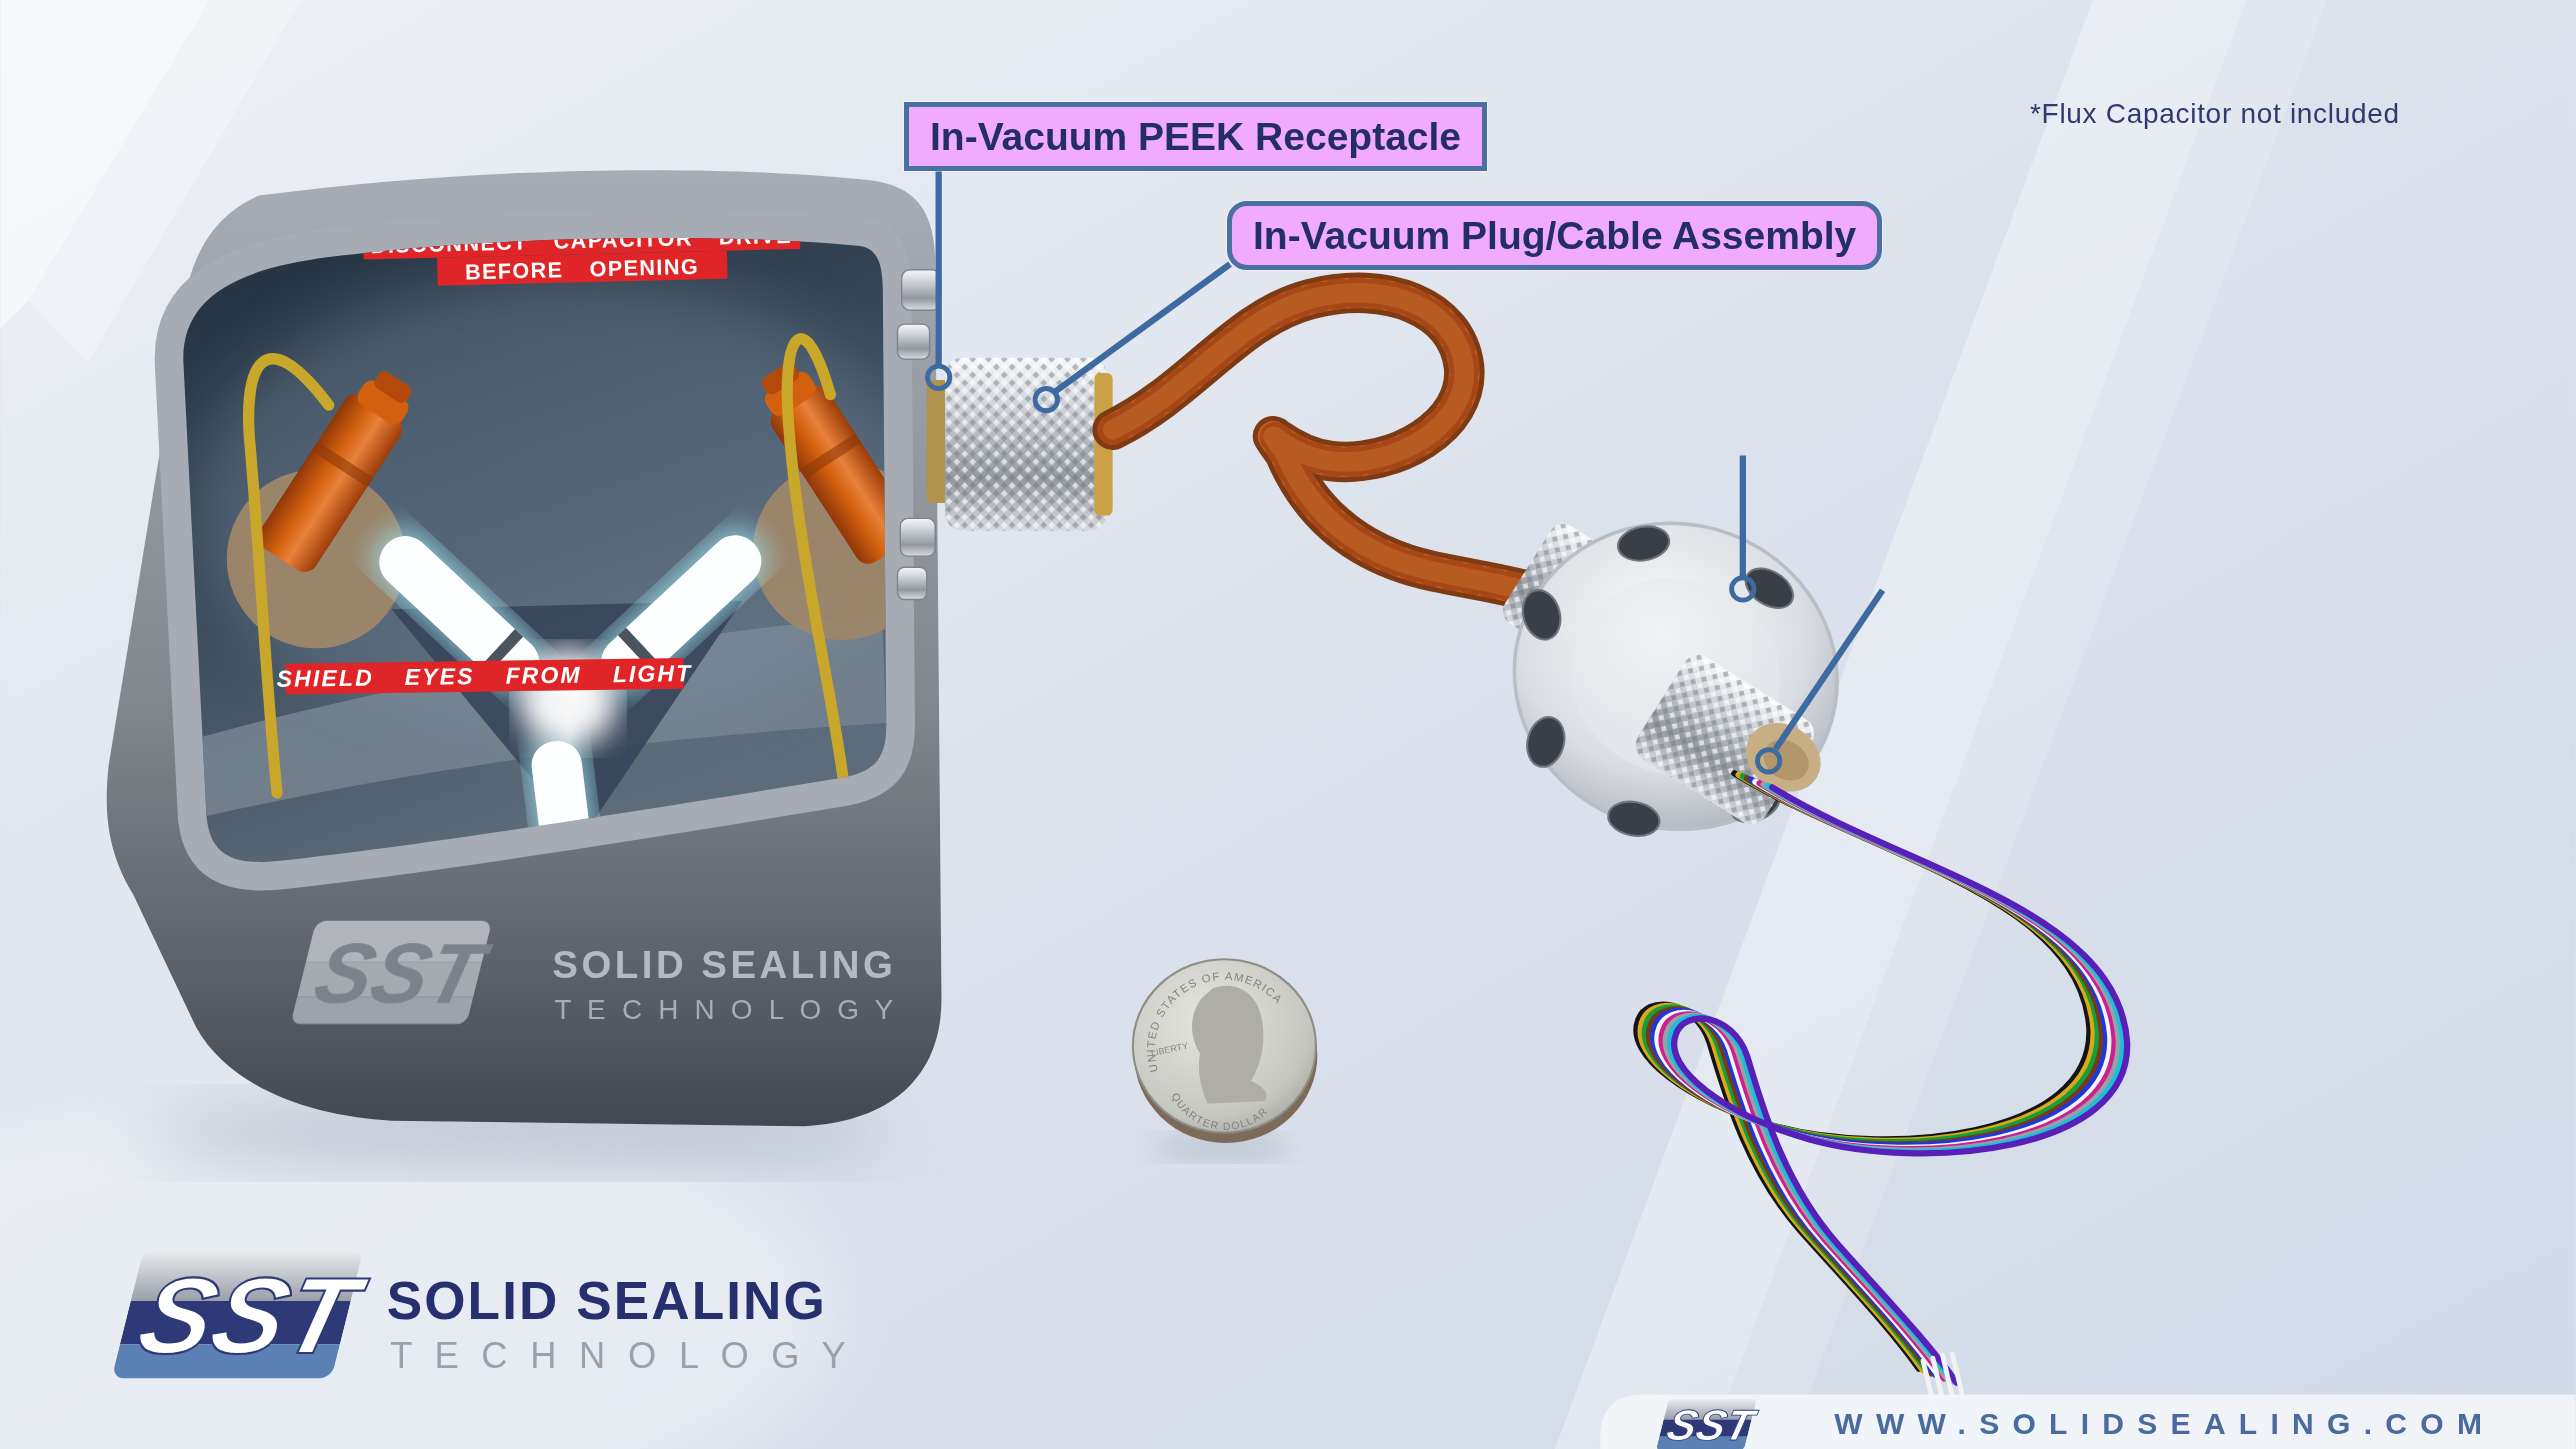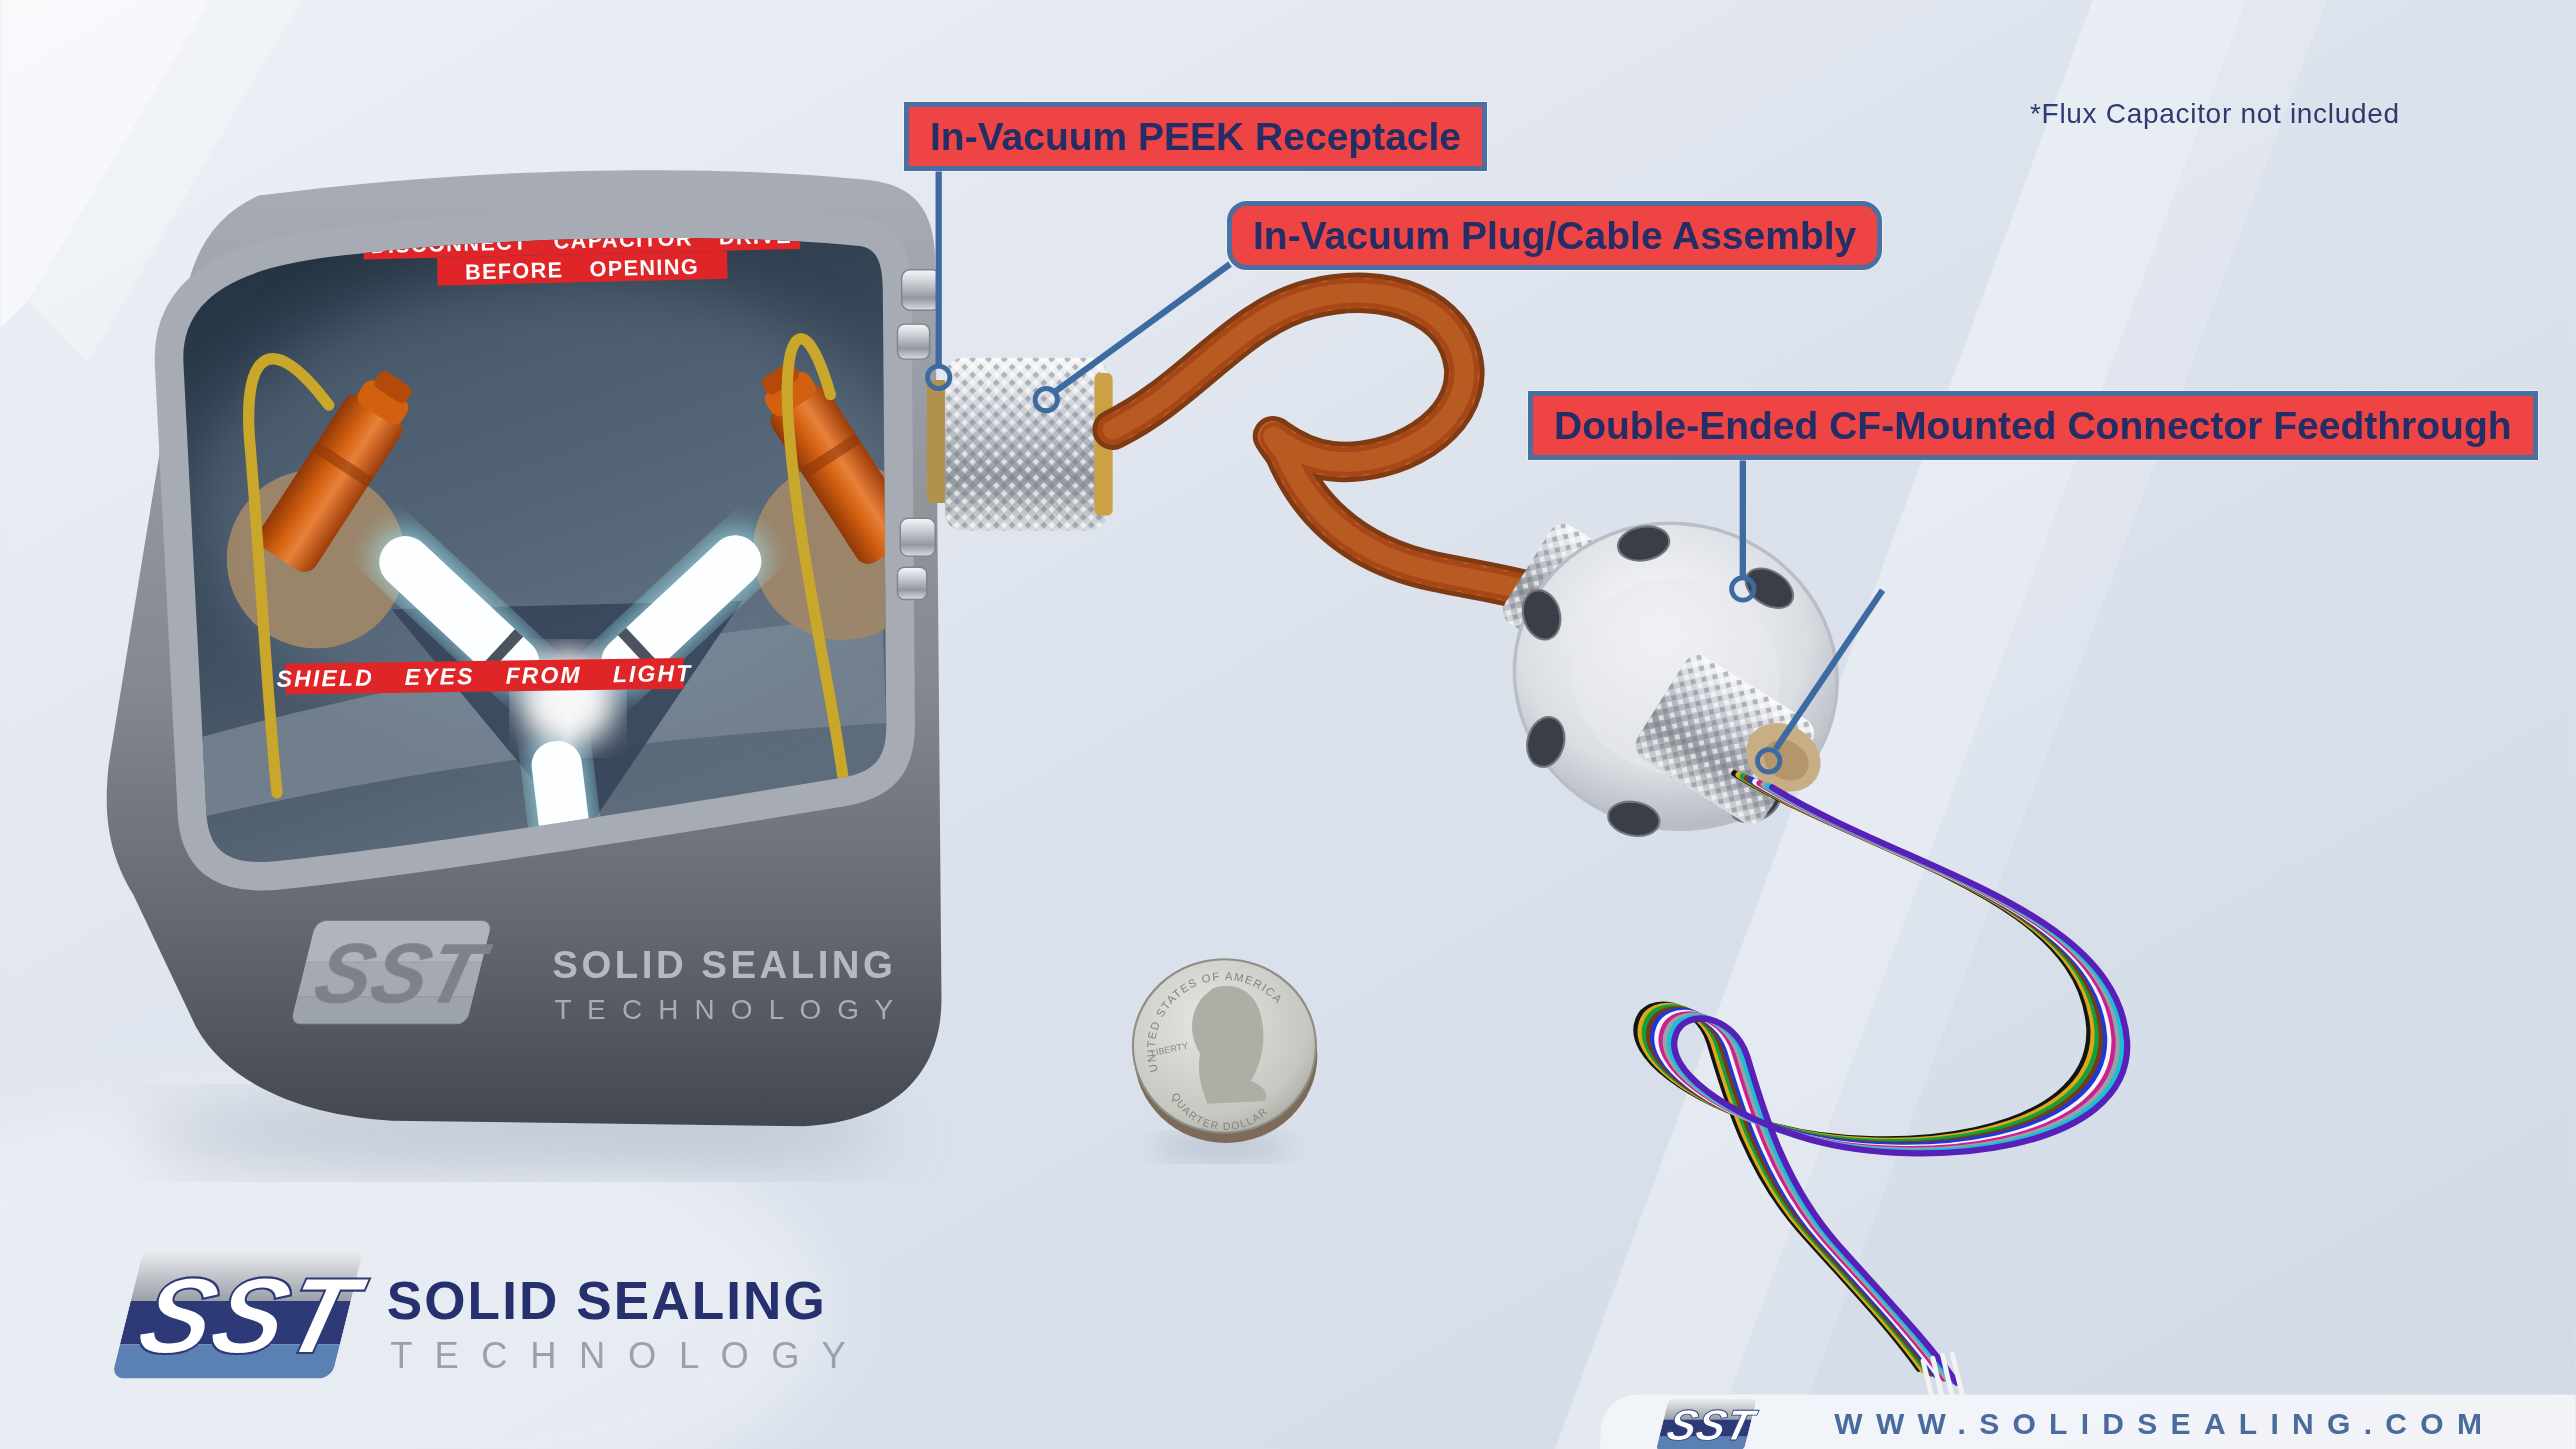--- a/index.html
+++ b/index.html
@@ -1,19 +1,19 @@
 <!DOCTYPE html>
 <html style="font-size:11.2px"><head>
 <meta charset="utf-8">
 <style>
   html,body{margin:0;padding:0;background:#c9d1de;}
   .stage{position:relative;width:2576px;height:1449px;overflow:hidden;
          font-family:"Liberation Sans",sans-serif;background:#dfe5ee;}
   .stage svg.scene{position:absolute;left:0;top:0;}
-  .callout{position:absolute;background:#ef4444;border:5.6px solid #4a6fa1;
+  .callout{position:absolute;background:#f0abfc;border:5.6px solid #4a6fa1;
            color:#232d66;font-weight:bold;font-size:39px;line-height:1.0;
            padding:9.8px 21px;white-space:nowrap;letter-spacing:0px;
            box-shadow:0 0 0 0.7px rgba(255,255,255,.6);}
   .disclaimer{position:absolute;color:#2e3b6e;font-size:28px;font-weight:400;
               white-space:nowrap;letter-spacing:0.7px;}
   .pre{white-space:pre;}
   text{font-family:"Liberation Sans",sans-serif;}
   .warn{fill:#ffffff;font-weight:bold;}
   .sst-mark{font-style:italic;font-weight:bold;}
 </style>
@@ -330,19 +330,18 @@
       </g>
     </g>
     <text x="2625" y="2052" font-size="43" font-weight="bold" fill="#4a6b9d" letter-spacing="19">WWW.SOLIDSEALING.COM</text>
   </g>
 </svg>
 
 <div class="callout pre" style="left:904px;top:102px;">In-Vacuum PEEK Receptacle</div>
 
 <div class="callout pre" style="left:1227px;top:201px;border-radius:20px;">In-Vacuum Plug/Cable Assembly</div>
 
-<div class="callout pre" style="left:1528px;top:391px;">Double-Ended CF-Mounted Connector Feedthrough</div>
 
 
 <div class="disclaimer" style="left:2030px;top:98px;">*Flux Capacitor not included</div>
 
 </div>
 
 
 </body></html>

